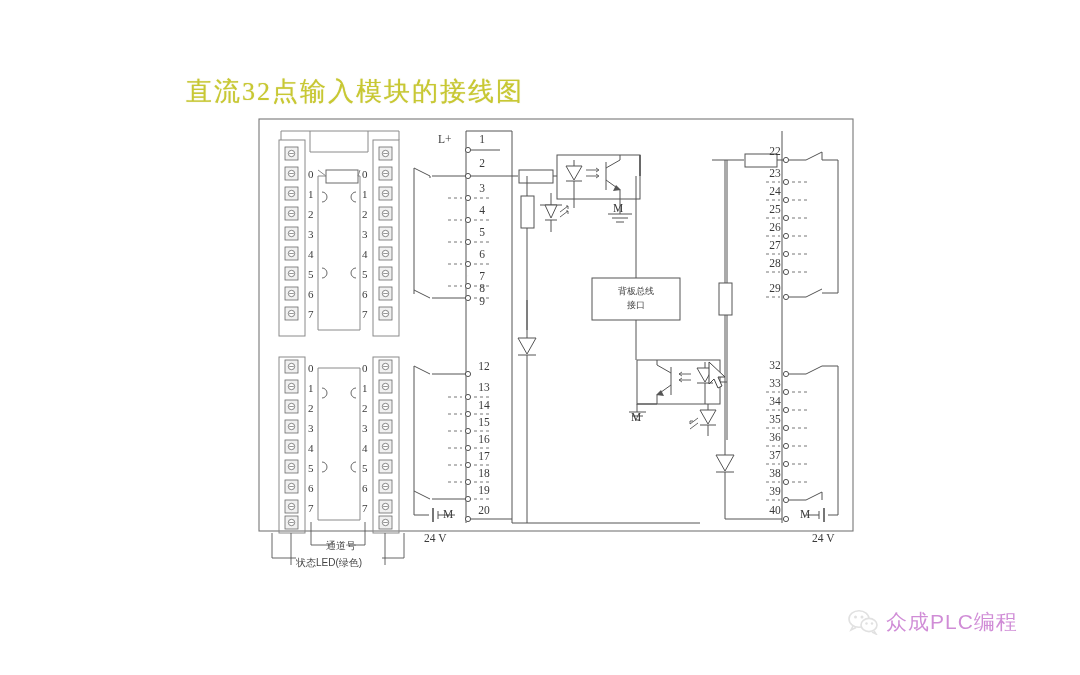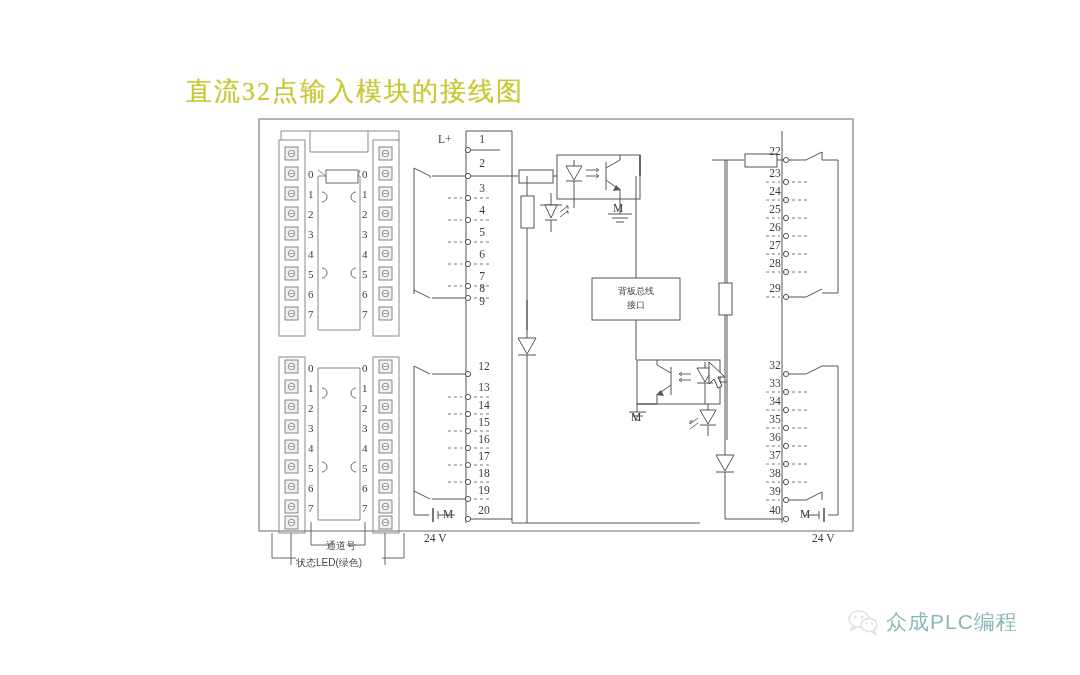--- a/index.html
+++ b/index.html
@@ -44,21 +44,21 @@
     left: 848px;
     top: 608px;
     display: flex;
     align-items: center;
     gap: 8px;
     opacity: 0.5;
   }
   .watermark-text {
     font-family: "Liberation Sans", "DejaVu Sans", sans-serif;
     font-size: 21px;
-    color: #0f766e;
+    color: #a21caf;
     letter-spacing: 1px;
     white-space: nowrap;
   }
   svg { display: block; }
   text { font-family: "Liberation Serif", "DejaVu Serif", serif; fill: #3a3a3a; }
   .tnum { font-size: 11.5px; }
   .chnum { font-size: 11px; }
   .lbl { font-size: 11.5px; }
   .cjk { font-family: "Liberation Sans", "DejaVu Sans", sans-serif; font-size: 9px; fill: #444; }
   .cjk-note { font-family: "Liberation Sans", "DejaVu Sans", sans-serif; font-size: 10px; fill: #444; }

